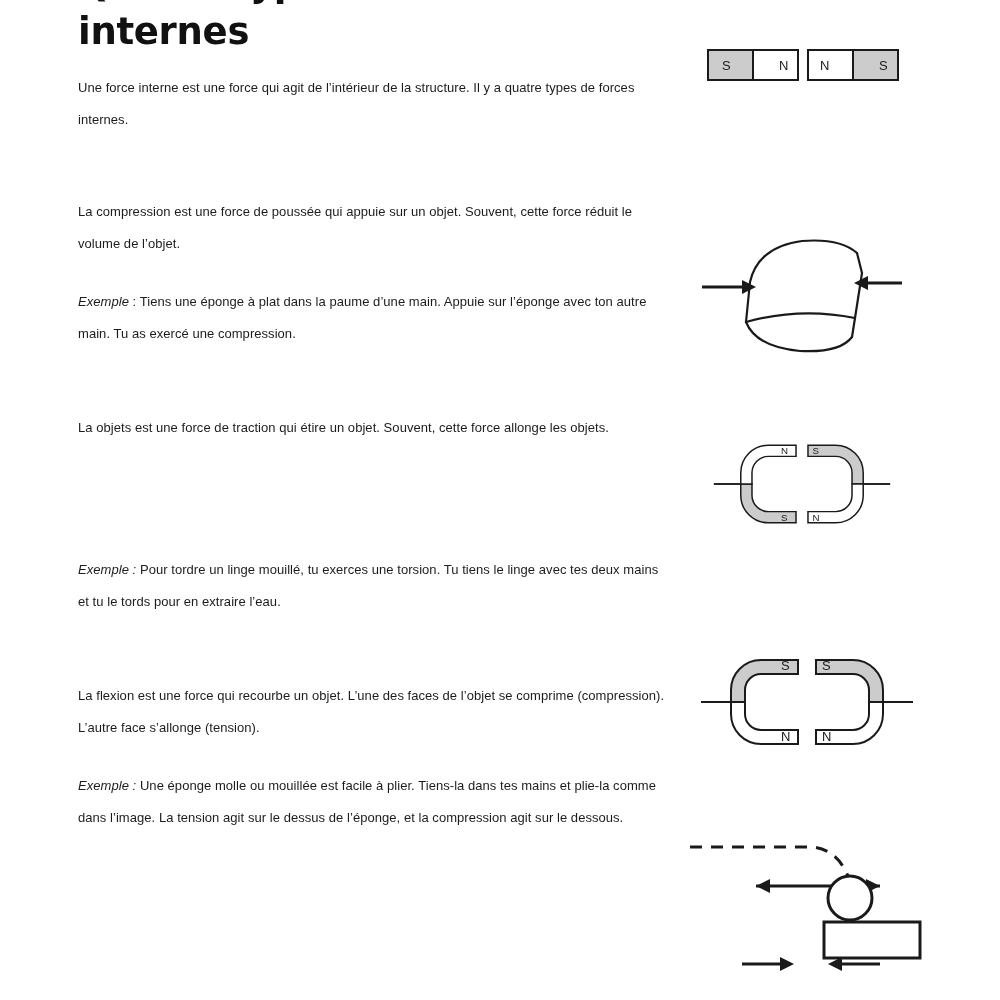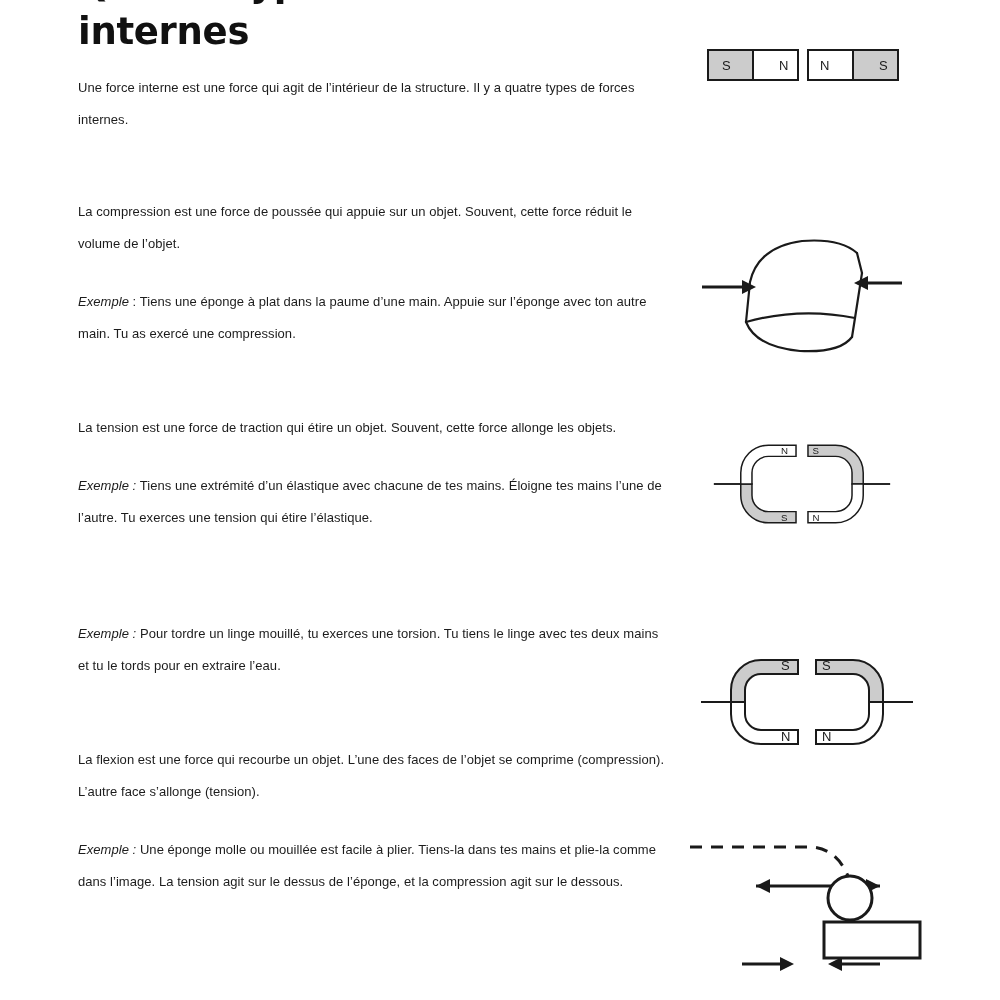--- a/index.html
+++ b/index.html
@@ -103,25 +103,24 @@
     <div class="gap-md"></div>
 
     <p class="para"><span>La </span><b>compression</b><span> est une force de poussée qui appuie sur un objet. Souvent, cette force réduit le volume de l’objet.</span></p>
 
     <div class="gap-sm"></div>
 
     <p class="para"><i>Exemple</i><span> : Tiens une éponge à plat dans la paume d’une main. Appuie sur l’éponge avec ton autre main. Tu as exercé une compression.</span></p>
 
     <div class="gap-xl"></div>
 
-    <p class="para"><span>La </span><b>tension</b><span> est une force de traction qui étire un objet. Souvent, cette force allonge les objets.</span></p>
-
-    <div class="gap-sm"></div>
-
-    <p class="para"><i>Exemple :</i><span> Tiens une extrémité d’un élastique avec chacune de tes mains. Éloigne tes mains l’une de l’autre. Tu exerces une tension qui étire l’élastique.</span></p>
+    <p class="para"><span>La </span><b>objets</b><span> est une force de traction qui étire un objet. Souvent, cette force allonge les objets.</span></p>
+
+    <div class="gap-sm"></div>
+
 
     <div class="gap-lg"></div>
 
 
     <div class="gap-sm"></div>
 
     <p class="para"><i>Exemple :</i><span> Pour tordre un linge mouillé, tu exerces une torsion. Tu tiens le linge avec tes deux mains et tu le tords pour en extraire l’eau.</span></p>
 
     <div class="gap-xl"></div>
 

